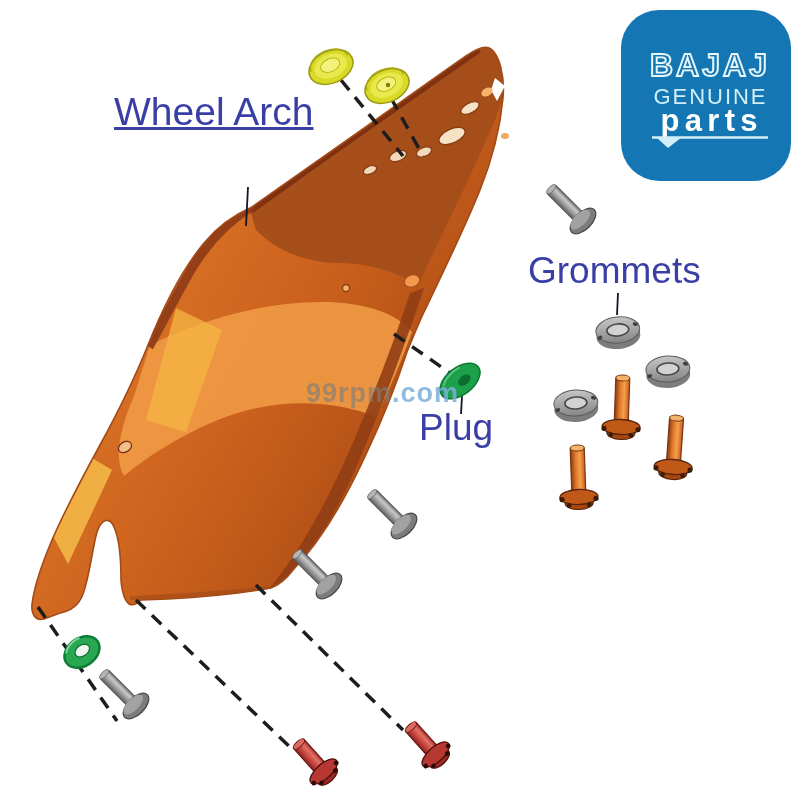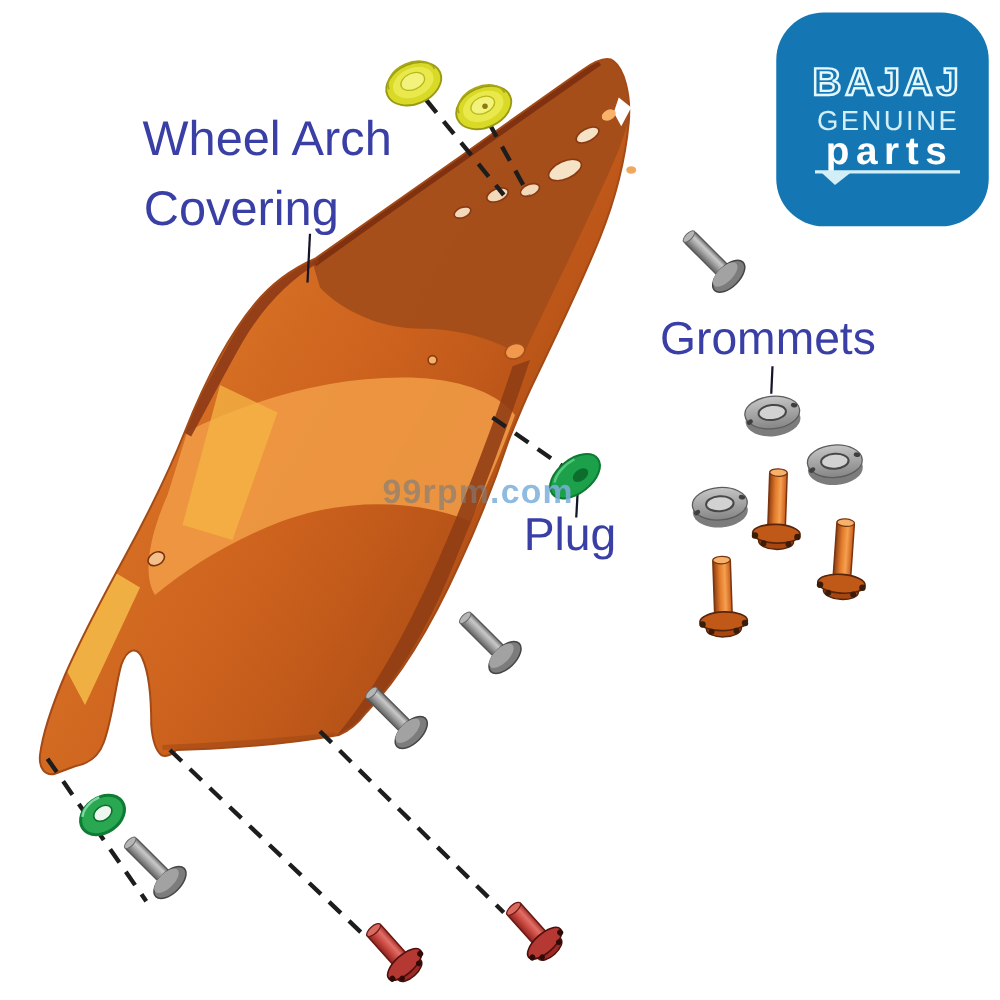--- a/index.html
+++ b/index.html
@@ -2,21 +2,21 @@
 <html><head>
 <meta charset="utf-8">
 <style>
   html,body{margin:0;padding:0;background:#ffffff;}
   #stage{position:relative;width:800px;height:800px;background:#ffffff;overflow:hidden;
          font-family:"Liberation Sans", sans-serif;}
   #diagram-svg{position:absolute;left:0;top:0;z-index:1;}
   .lbl{position:absolute;color:#3a3fa6;z-index:3;line-height:1;white-space:nowrap;}
   .lbl-big{font-size:39px;}
   .lbl-mid{font-size:37px;}
-  #wheel-arch-l1{left:114px;top:92px;}
+  #wheel-arch-l1{left:114px;top:92px;text-decoration:underline;}
   #wheel-arch-l2{left:115px;top:148px;}
   #grommets-lbl{left:528px;top:252px;}
   #plug-lbl{left:419px;top:409px;}
   #watermark{position:absolute;left:306px;top:378px;z-index:4;font-size:27px;font-weight:bold;
              letter-spacing:1px;}
   #watermark .wm-name{color:rgba(125,125,125,0.62);}
   #watermark .wm-tld{color:rgba(125,175,220,0.85);font-weight:bold;}
   #logo-box{position:absolute;left:620px;top:9px;z-index:5;}
 </style>
 </head>
@@ -202,21 +202,20 @@
 
     <g>
         <use href="#boltRed" transform="translate(325 773) rotate(-42)"></use>
       </g>
     <g>
         <use href="#boltRed" transform="translate(437 756) rotate(-42)"></use>
       </g>
   </svg>
 
   <div id="wheel-arch-l1" class="lbl lbl-big">Wheel Arch</div>
-  <div id="wheel-arch-l2" class="lbl lbl-big">Covering</div>
   <div id="plug-lbl" class="lbl lbl-mid">Plug</div>
   <div id="grommets-lbl" class="lbl lbl-mid">Grommets</div>
 
   <div id="watermark"><span class="wm-name">99rpm</span><span class="wm-tld">.com</span></div>
 
   <svg id="logo-box" width="172" height="173" viewBox="0 0 172 173">
     <rect x="1" y="1" width="170" height="171" rx="38" fill="#1477b3"></rect>
     <text x="90" y="67" text-anchor="middle" font-family="Liberation Sans, sans-serif" font-size="31" font-weight="bold" letter-spacing="3" fill="none" stroke="#e6f7fb" stroke-width="1.9" textLength="120" lengthAdjust="spacingAndGlyphs">BAJAJ</text>
     <text x="90" y="95" text-anchor="middle" font-family="Liberation Sans, sans-serif" font-size="22" letter-spacing="1" fill="#d2eef6" textLength="113">GENUINE</text>
     <text x="89" y="122" text-anchor="middle" font-family="Liberation Sans, sans-serif" font-size="31" font-weight="bold" fill="#ffffff" textLength="97">parts</text>

